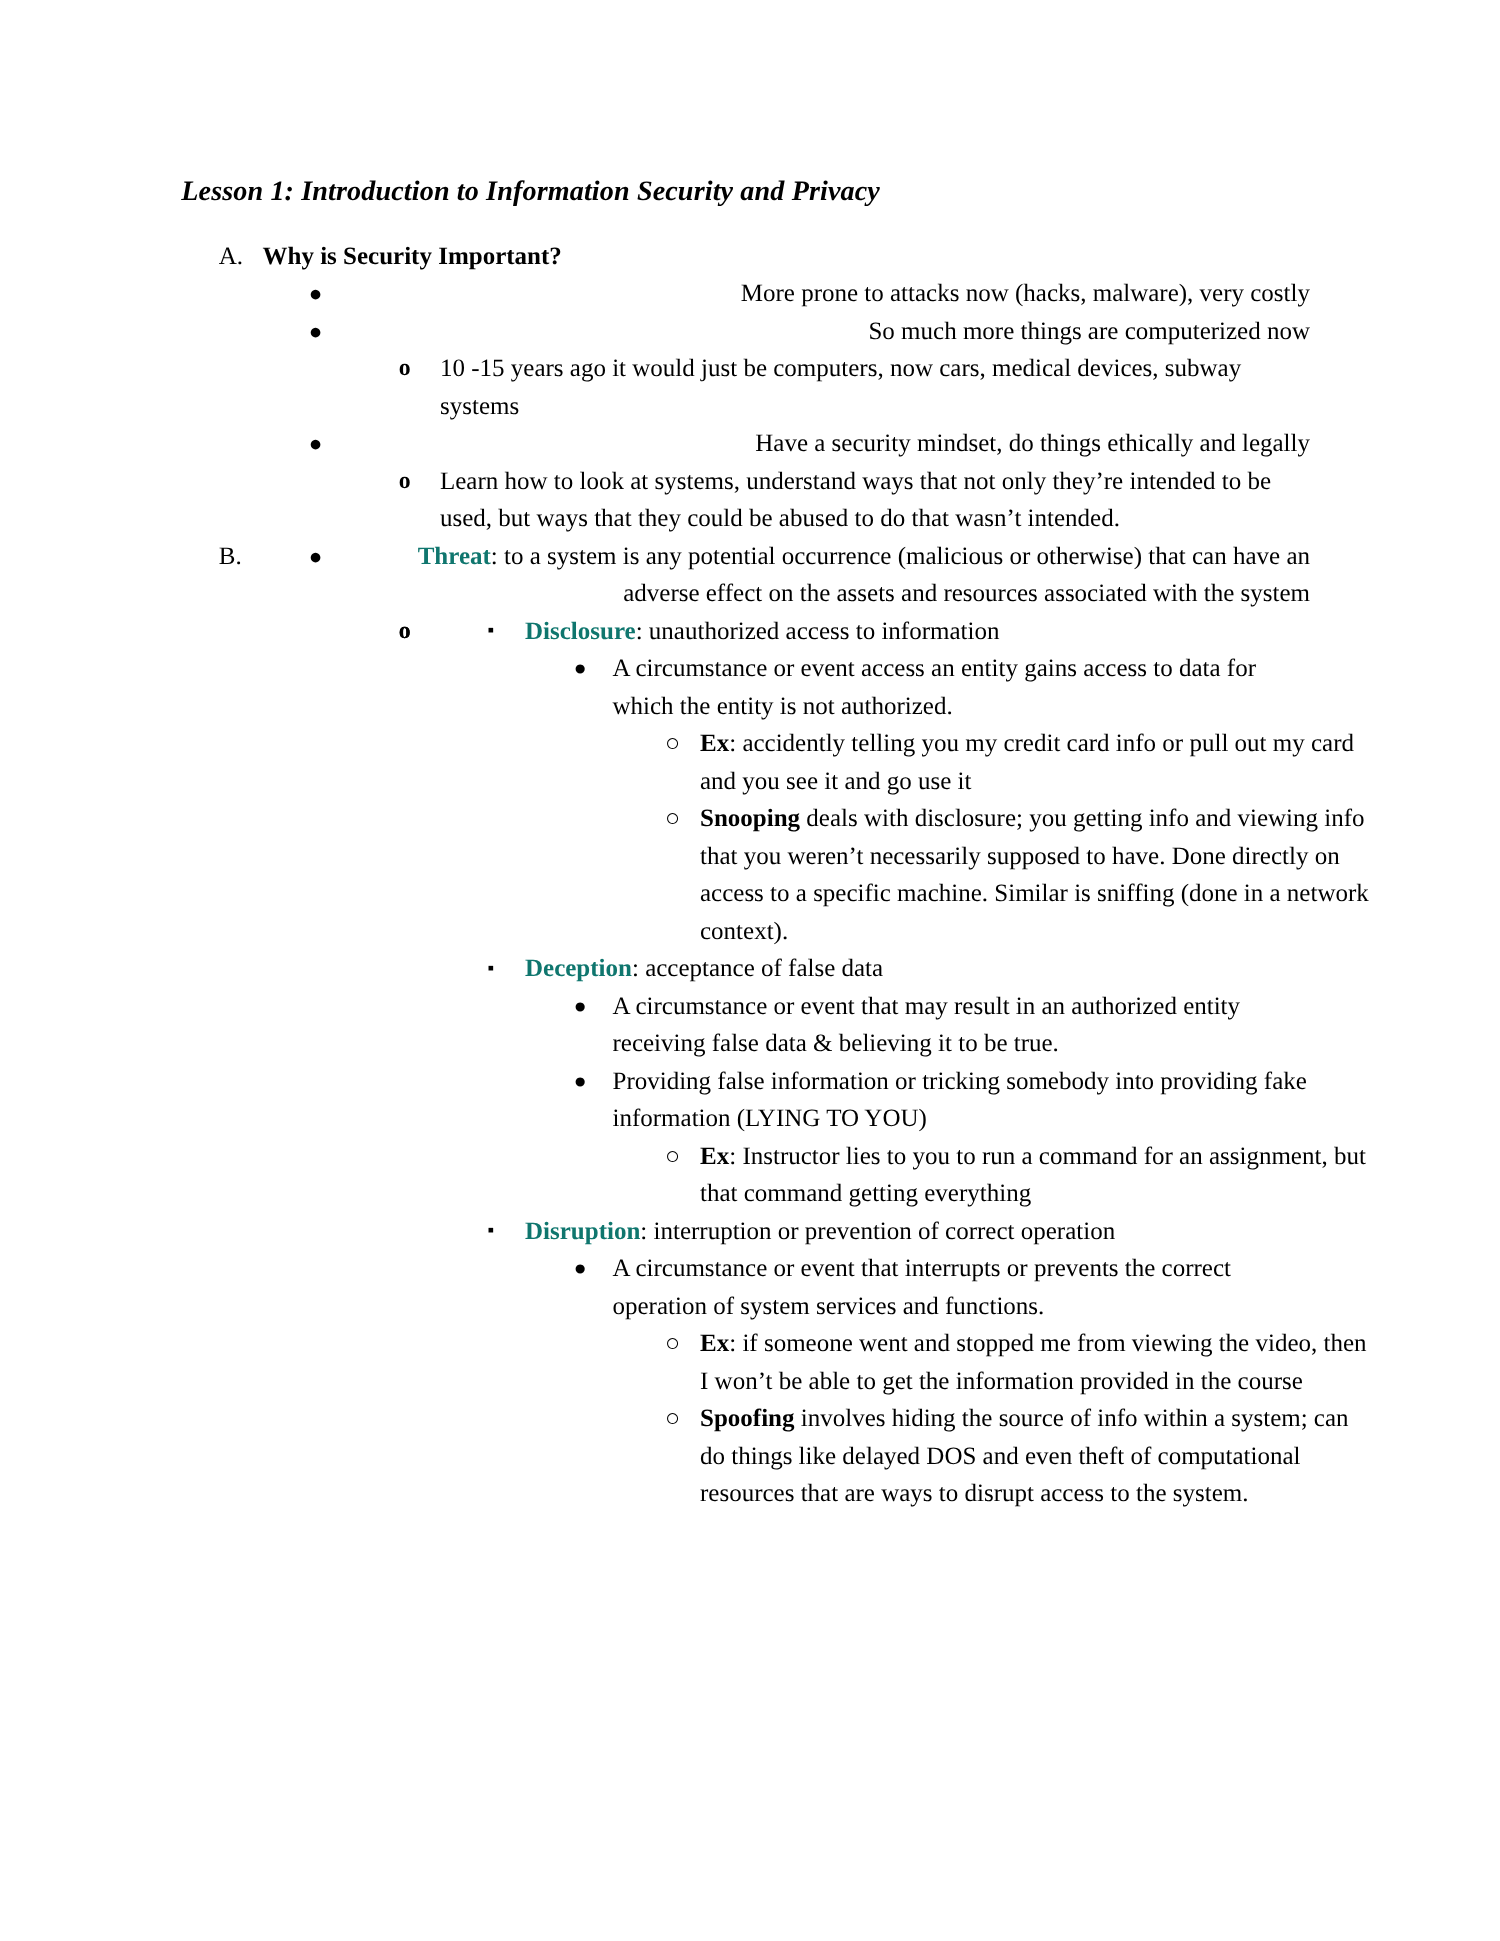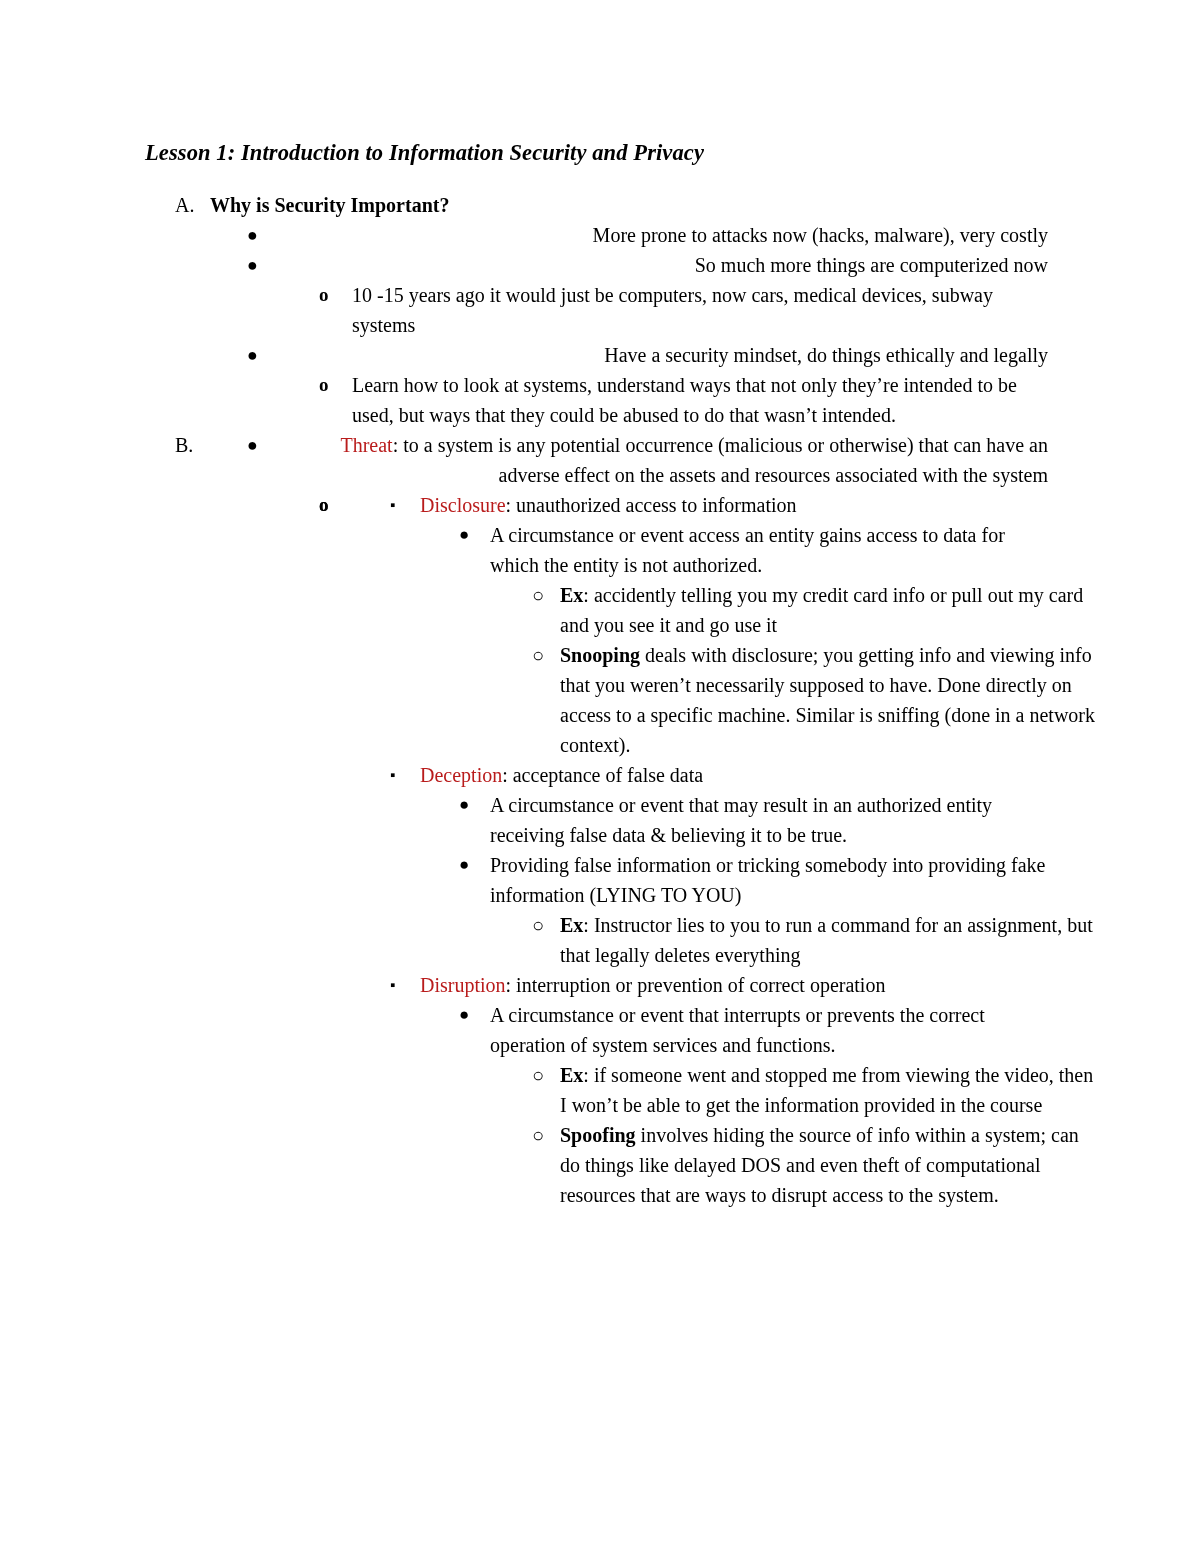--- a/index.html
+++ b/index.html
@@ -73,21 +73,21 @@
   .lvl3 .body   { margin-left: 420px; margin-right: 152px; }
 
   
   .lvl4 .marker { left: 459px; width: 30px; font-size: 17px; }
   .lvl4 .body   { margin-left: 490px; margin-right: 152px; }
 
   
   .lvl5 .marker { left: 532px; width: 30px; font-size: 20px; font-weight: normal; }
   .lvl5 .body   { margin-left: 560px; margin-right: 100px; }
 
-  .red  { color: #b91c1c; font-weight: normal; }
+  .red  { color: #0f766e; font-weight: bold; }
   .bold { font-weight: bold; }
 </style>
 </head>
 <body>
 
 <div id="page">
 
   <div id="doc-title">Lesson 1: Introduction to Information Security and Privacy</div>
 
   <div id="outline">
@@ -151,21 +151,21 @@
       <div class="row lvl4">
         <span class="marker">●</span>
         <span class="body">A circumstance or event that may result in an authorized entity receiving false data &amp; believing it to be true.</span>
       </div>
       <div class="row lvl4">
         <span class="marker">●</span>
         <span class="body">Providing false information or tricking somebody into providing fake information (LYING TO YOU)</span>
       </div>
       <div class="row lvl5">
         <span class="marker">○</span>
-        <span class="body"><span class="bold">Ex</span><span>: Instructor lies to you to run a command for an assignment, but that legally deletes everything</span></span>
+        <span class="body"><span class="bold">Ex</span><span>: Instructor lies to you to run a command for an assignment, but that command getting everything</span></span>
       </div>
       <div class="row lvl3">
         <span class="marker">▪</span>
         <span class="body"><span class="red">Disruption</span><span>: interruption or prevention of correct operation</span></span>
       </div>
       <div class="row lvl4">
         <span class="marker">●</span>
         <span class="body">A circumstance or event that interrupts or prevents the correct operation of system services and functions.</span>
       </div>
       <div class="row lvl5">

